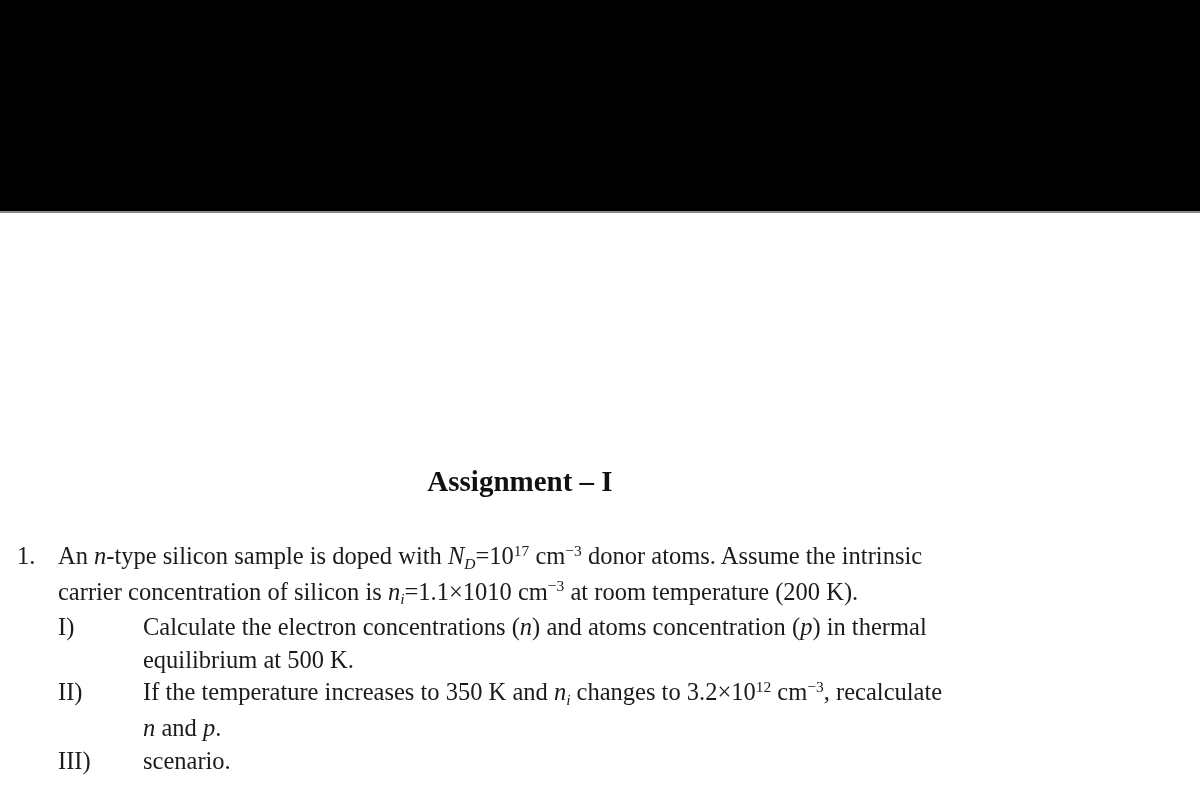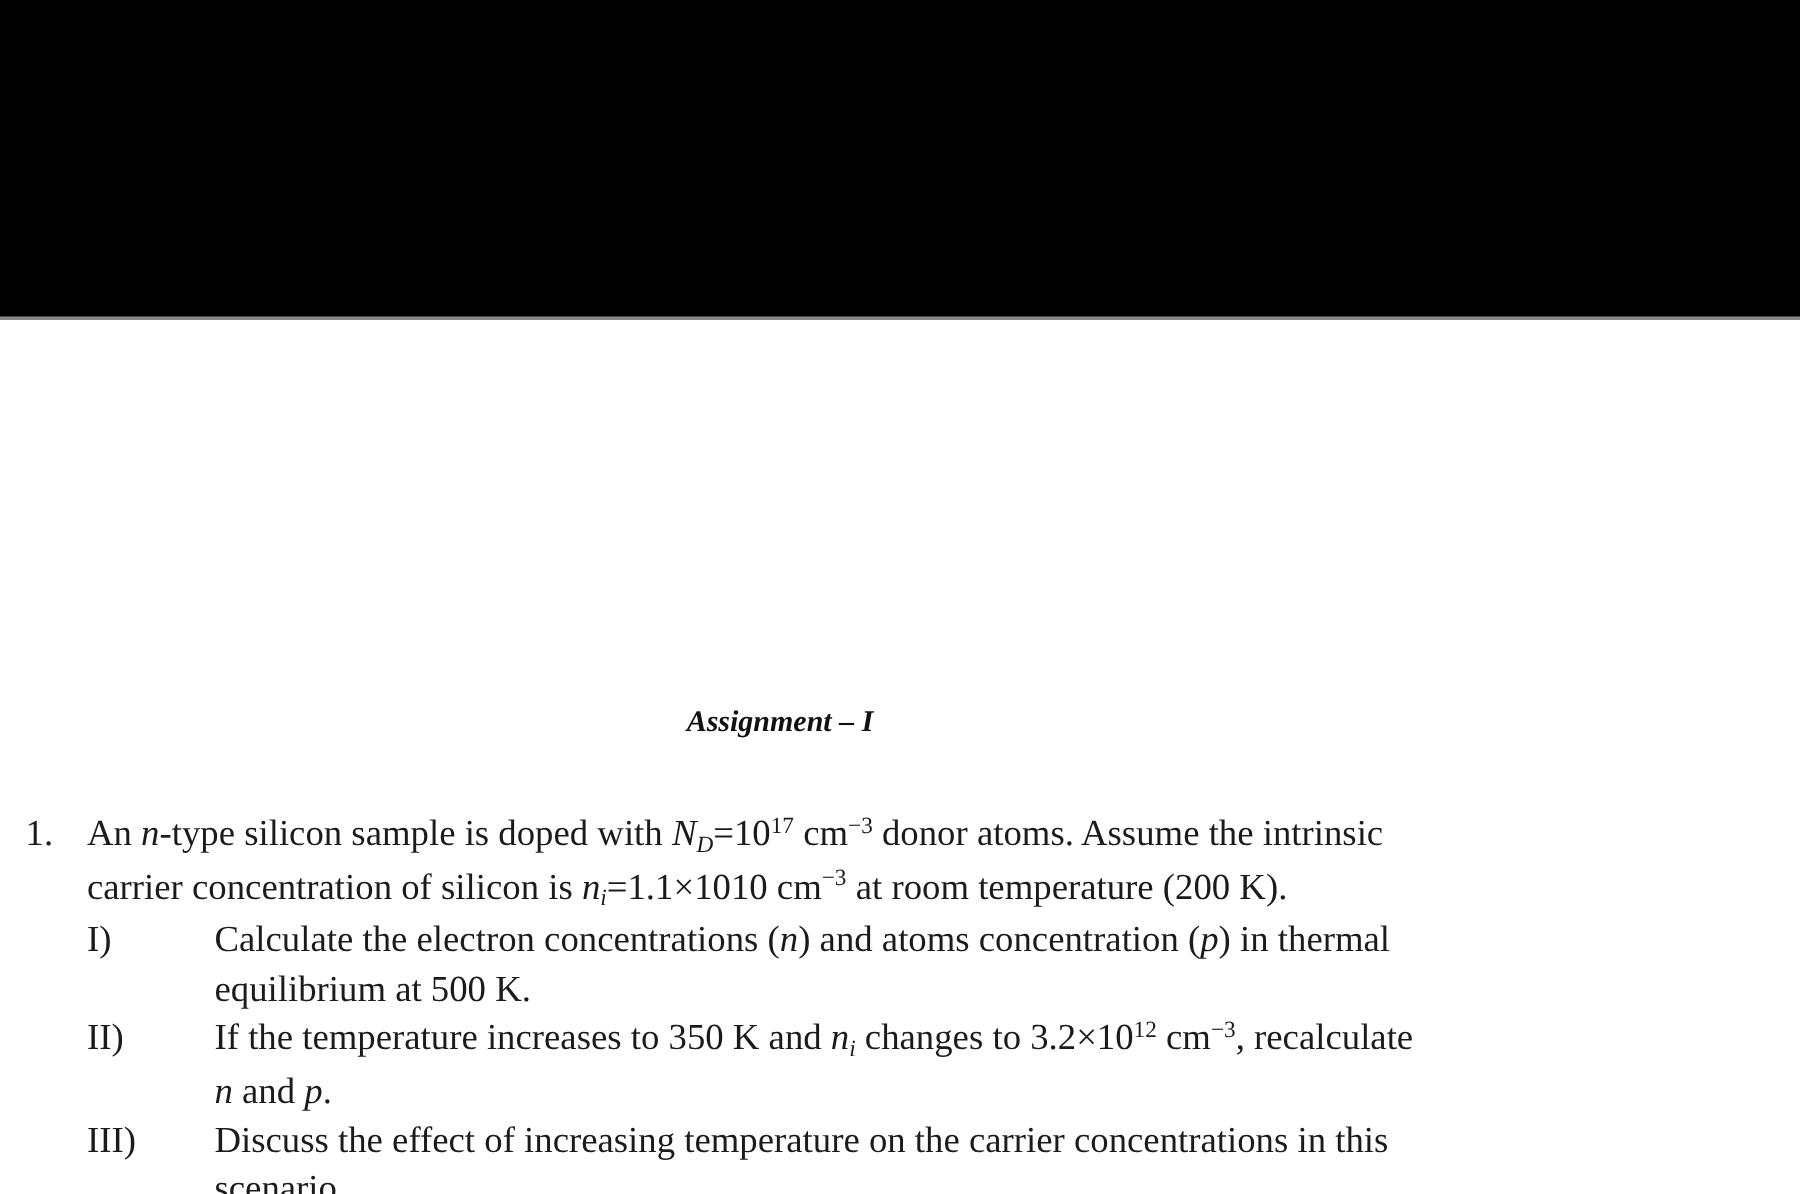--- a/index.html
+++ b/index.html
@@ -25,24 +25,23 @@
     background: #000000;
     border-bottom: 2px solid #8a8a8a;
   }
   .doc-title {
     position: absolute;
     top: 461px;
     left: 0;
     width: 1040px;
     text-align: center;
     font-weight: bold;
-    font-size: 20px;
+    font-size: 29px;
     line-height: 40px;
     color: #111111;
-    font-style: italic;
   }
   .qblock {
     position: absolute;
     top: 540px;
     left: 0;
     width: 1200px;
     font-size: 24.5px;
     line-height: 32.6px;
   }
   .row {
@@ -90,19 +89,19 @@
     <div class="row ind1"><span>carrier concentration of silicon is </span><span class="it">n</span><span class="it sub">i</span><span>=1.1×1010 cm</span><span class="sup">−3</span><span> at room temperature (200 K).</span></div>
 
     <div class="row ind2"><span class="lbl">I)</span><span>Calculate the electron concentrations (</span><span class="it">n</span><span>) and atoms concentration (</span><span class="it">p</span><span>) in thermal</span></div>
 
     <div class="row ind2"><span>equilibrium at 500 K.</span></div>
 
     <div class="row ind2"><span class="lbl">II)</span><span>If the temperature increases to 350 K and </span><span class="it">n</span><span class="it sub">i</span><span> changes to 3.2×10</span><span class="sup">12</span><span> cm</span><span class="sup">−3</span><span>, recalculate</span></div>
 
     <div class="row ind2"><span class="it">n</span><span> and </span><span class="it">p</span><span>.</span></div>
 
-    <div class="row ind2"><span class="lbl">III)</span><span>Discuss the effect of increasing temperature on the carrier concentrations in this</span></div>
+    <div class="row ind2"><span class="lbl">III)</span></div>
 
     <div class="row ind2"><span>scenario.</span></div>
 
   </div>
 
 </div>
 
 </body></html>

